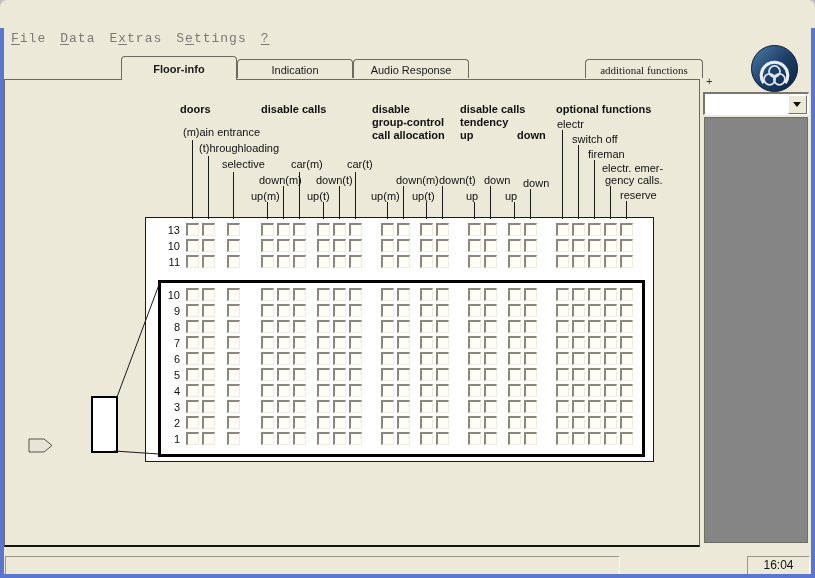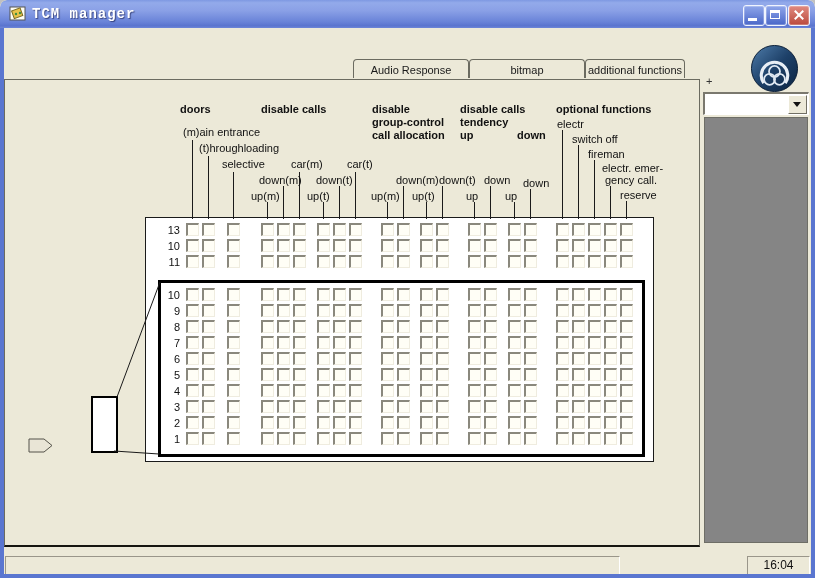--- a/index.html
+++ b/index.html
@@ -67,40 +67,22 @@
 </style>
 </head>
 <body>
 
 <div id="app">
 
   <div class="abs win-border" style="left:0;top:28px;width:4px;height:546px;"></div>
   <div class="abs win-border" style="left:811px;top:28px;width:4px;height:546px;"></div>
   <div class="abs win-border" style="left:0;top:574px;width:815px;height:4px;"></div>
 
-  <div class="abs" id="titlebar">
-    <svg class="abs" style="left:9px;top:5px;" width="18" height="18" viewBox="0 0 18 18">
-      <rect x="1" y="2" width="15" height="13" fill="#fdfdf5" stroke="#555" stroke-width="1"></rect>
-      <rect x="4" y="4" width="9" height="8" fill="#e8c24a" stroke="#7a6a20" stroke-width="1" transform="rotate(-20 9 9)"></rect>
-      <circle cx="7" cy="9" r="1.2" fill="#3f8f3f"></circle>
-        <circle cx="11" cy="8" r="1.2" fill="#3f8f3f"></circle>
-    </svg>
-    <div class="abs" id="title-text">TCM manager</div>
-    <div class="abs tb-btn tb-blue" style="right:50px;">
-      <div style="position:absolute;left:4px;bottom:4px;width:9px;height:3px;background:#fff;"></div>
-    </div>
-    <div class="abs tb-btn tb-blue" style="right:28px;">
-      <div style="position:absolute;left:4px;top:4px;width:10px;height:9px;border:1px solid #fff;border-top:3px solid #fff;box-sizing:border-box;"></div>
-    </div>
-    <div class="abs tb-btn tb-red" style="right:5px;">
-      <div style="position:absolute;left:9px;top:3px;width:2px;height:12px;background:#fff;transform:rotate(45deg);"></div>
-      <div style="position:absolute;left:9px;top:3px;width:2px;height:12px;background:#fff;transform:rotate(-45deg);"></div>
-    </div>
-  </div>
-
+
+  <div class="abs" id="menubar"><span class="menu-item"><u>F</u>ile</span><span class="menu-item"><u>D</u>ata</span><span class="menu-item">E<u>x</u>tras</span><span class="menu-item">S<u>e</u>ttings</span><span class="menu-item"><u>?</u></span></div>
 
   <div id="tabstrip"></div>
 
   <div class="abs" id="tabpage"></div>
 
   <div class="abs" id="rangebox">1 - 10</div>
   <div class="abs" id="slider-track"></div>
 
   <div class="abs" id="dashline"></div>
   <div id="ticks">
@@ -151,21 +133,21 @@
       <div class="abs lbl" style="left: 371px; top: 190px;">up(m)</div>
       <div class="abs lbl" style="left: 412px; top: 190px;">up(t)</div>
       <div class="abs lbl" style="left: 484px; top: 174px;">down</div>
       <div class="abs lbl" style="left: 466px; top: 190px;">up</div>
       <div class="abs lbl" style="left: 523px; top: 177px;">down</div>
       <div class="abs lbl" style="left: 505px; top: 190px;">up</div>
       <div class="abs lbl" style="left: 557px; top: 118px;">electr</div>
       <div class="abs lbl" style="left: 572px; top: 133px;">switch off</div>
       <div class="abs lbl" style="left: 588px; top: 148px;">fireman</div>
       <div class="abs lbl" style="left: 602px; top: 162px;">electr. emer-</div>
-      <div class="abs lbl" style="left: 605px; top: 174px;">gency call.</div>
+      <div class="abs lbl" style="left: 605px; top: 174px;">gency calls.</div>
       <div class="abs lbl" style="left: 620px; top: 189px;">reserve</div>
       <div class="abs vline" style="left: 192px; top: 140px; height: 79px;"></div>
       <div class="abs vline" style="left: 208px; top: 156px; height: 63px;"></div>
       <div class="abs vline" style="left: 233px; top: 172px; height: 47px;"></div>
       <div class="abs vline" style="left: 267px; top: 202px; height: 17px;"></div>
       <div class="abs vline" style="left: 283px; top: 186px; height: 33px;"></div>
       <div class="abs vline" style="left: 299px; top: 172px; height: 47px;"></div>
       <div class="abs vline" style="left: 323px; top: 202px; height: 17px;"></div>
       <div class="abs vline" style="left: 339px; top: 186px; height: 33px;"></div>
       <div class="abs vline" style="left: 355px; top: 172px; height: 47px;"></div>
@@ -504,16 +486,17 @@
     <span></span>
     <div id="combo-btn">
       <div id="combo-arrow"></div>
     </div>
   </div>
   <div class="abs" id="graypanel"></div>
 
   <div class="abs status-cell" style="left:5px;width:615px;"></div>
   <div class="abs status-cell" style="left:747px;width:63px;">16:04</div>
 
+    <div class="abs tab active" style="left: 121px; width: 116px;">Floor-info</div>
+    <div class="abs tab" style="left: 237px; width: 116px;">Indication</div>
     <div class="abs tab" style="left: 353px; width: 116px;">Audio Response</div>
-    <div class="abs tab" style="left: 469px; width: 116px;">bitmap</div>
-    <div class="abs tab" style="left: 585px; width: 100px;">additional functions</div>
+    <div class="abs tab" style="left: 585px; width: 118px; font-family: Liberation Serif, serif;">additional functions</div>
   </div>
 
 </body></html>

